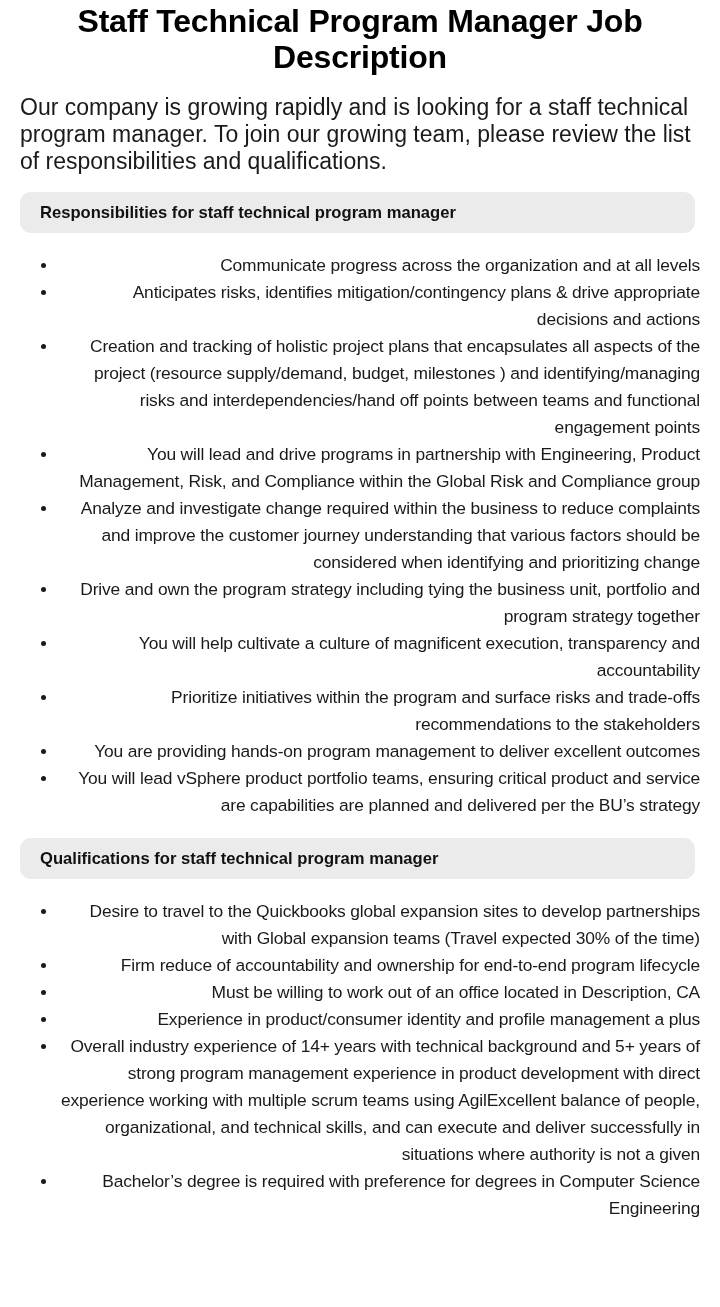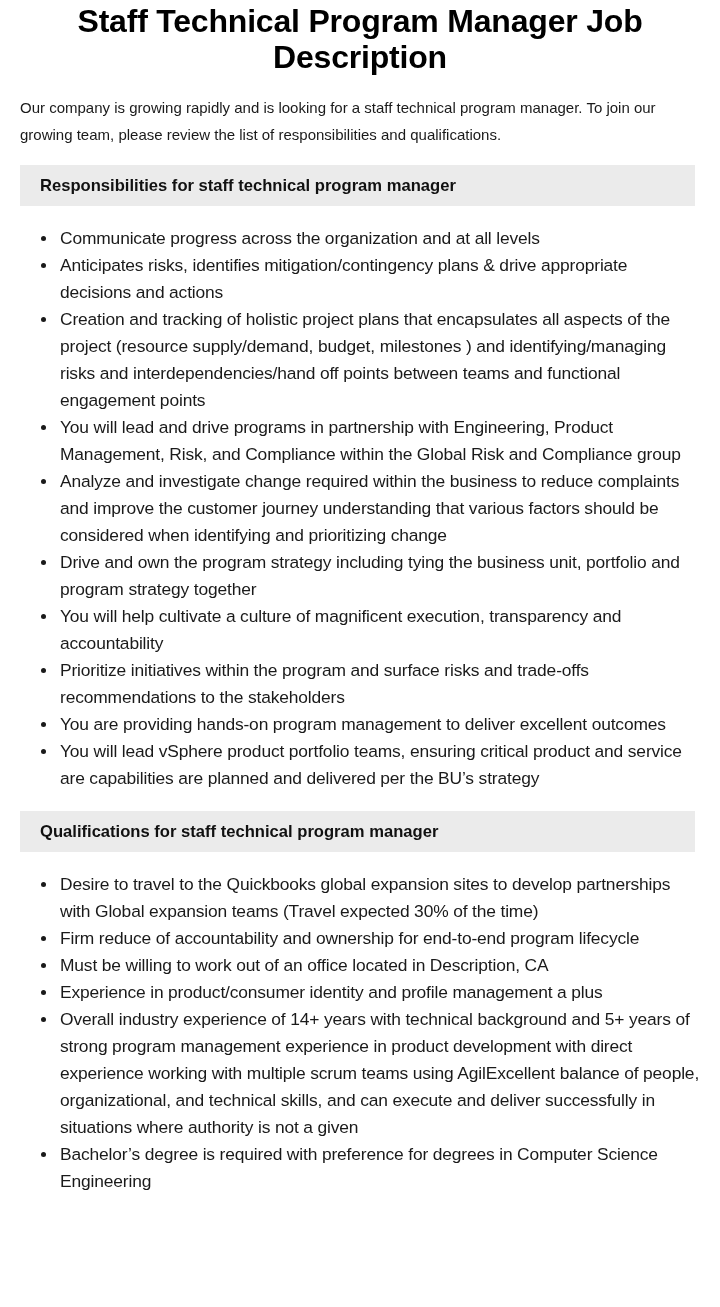--- a/index.html
+++ b/index.html
@@ -24,41 +24,43 @@
       padding-top: 3px;
       text-align: center;
       font-size: 32px;
       line-height: 36px;
       font-weight: bold;
       color: #000;
       letter-spacing: -0.2px;
     }
     .intro {
       margin: 19px 0 0 0;
-      font-size: 15px;
+      font-size: 23px;
       line-height: 27px;
       color: #1a1a1a;
     }
     .section-header {
       margin-top: 17px;
       background: #ebebeb;
       height: 41px;
       box-sizing: border-box;
       padding: 0 20px;
       display: flex;
       align-items: center;
       font-size: 16.6px;
       font-weight: bold;
       color: #111;
       width: 675px;
+      border-radius: 11px;
     }
     ul.items {
       margin: 19px 0 0 0;
       padding: 0 0 0 40px;
       list-style: none;
+      text-align: right;
     }
     ul.items li {
       position: relative;
       font-size: 17.4px;
       line-height: 27px;
       color: #1a1a1a;
       letter-spacing: -0.15px;
     }
     ul.items li .bullet {
       position: absolute;

